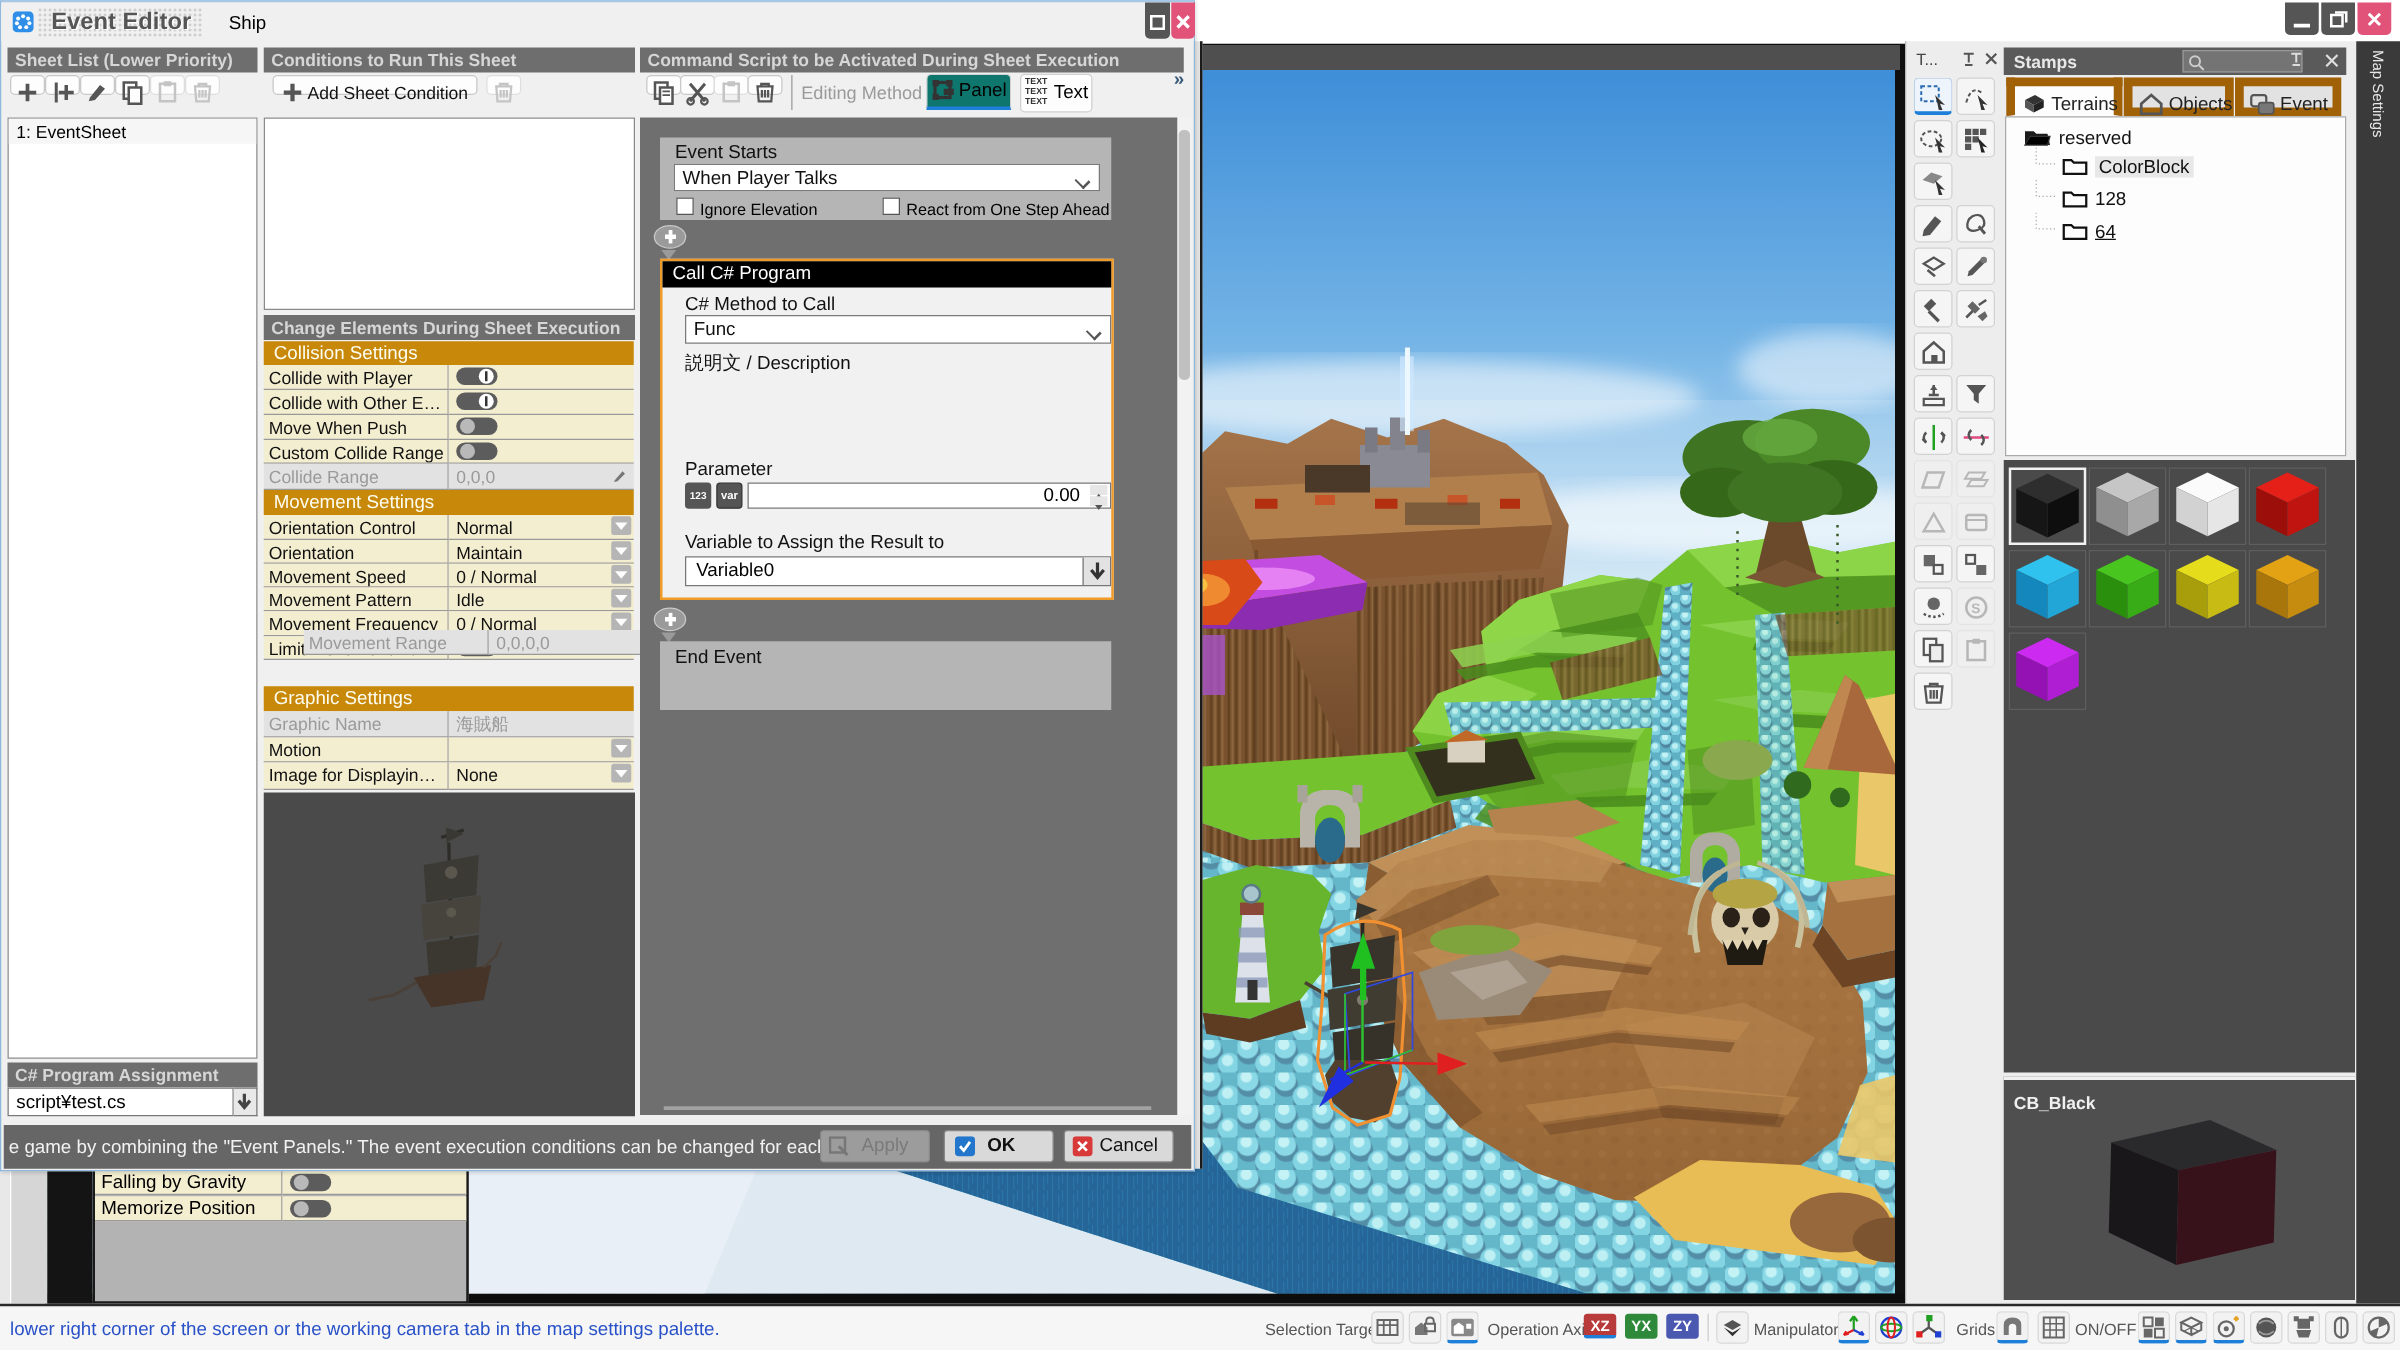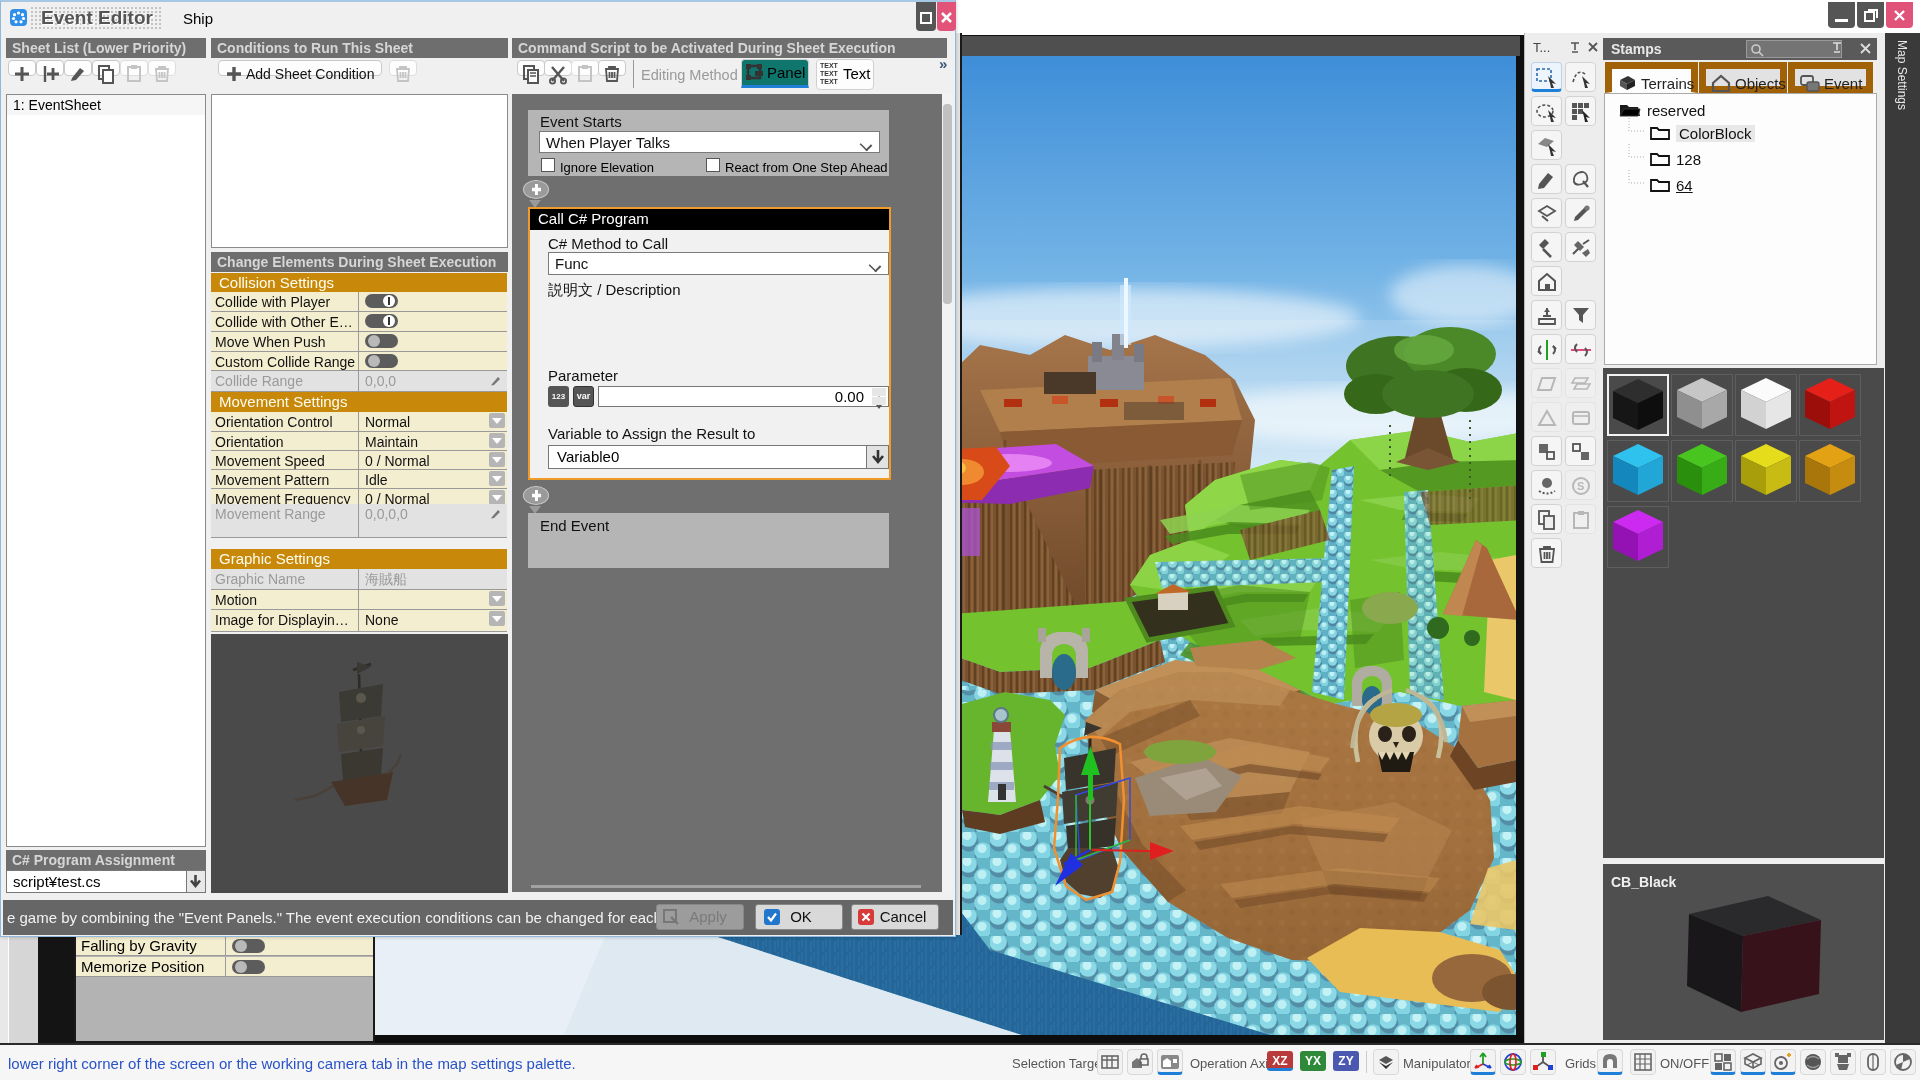--- a/index.html
+++ b/index.html
@@ -967,21 +967,21 @@
         <div class="val">0 / Normal<div class="ddarr"></div></div>
       </div>
     <div class="crow" style="top:507px;height:19px;">
         <div class="lab">Limit Movement Ra…</div>
         <div class="val">
           <div class="toggle off">
             <i></i>
           </div>
         </div>
       </div>
-    <div class="crow gray" style="top:502px;height:34px;">
+    <div class="crow gray" style="top:502px;height:20px;margin-left:32px;">
         <div class="lab">Movement Range</div>
         <div class="val">0,0,0,0<svg class="pencil" width="14" height="14">
             <path d="M3 11 L9 4 L11 6 L5 12 L2 12.5 Z" fill="#777"></path>
           </svg></div>
       </div>
     <div class="goldrow" style="top:547px;height:20px;">Graphic Settings</div>
     <div class="crow gray" style="top:567px;height:21px;">
         <div class="lab">Graphic Name</div>
         <div class="val">海賊船</div>
       </div>
@@ -1066,20 +1066,20 @@
 
     <div id="dlgbottom">
       <span class="abs" style="left:4px;top:9px;">e game by combining the "Event Panels."  The event execution conditions can be changed for each</span>
       <div class="dbtn" style="left:653px;background:#9c9c9c;color:#666;border-color:#888;"><svg width="17" height="17" style="position:absolute;left:6px;top:4px">
             <rect x="1" y="1" width="12" height="12" fill="none" stroke="#777" stroke-width="2"></rect>
             <path d="M8 8 L15 15" stroke="#777" stroke-width="2.4"></path>
           </svg><span style="margin-left:16px;color:#7a7a7a;">Apply</span></div>
       <div class="dbtn" style="left:752px;"><svg width="17" height="17" style="position:absolute;left:8px;top:4px">
             <rect x="0" y="0" width="16" height="16" rx="3" fill="#2277cc"></rect>
             <path d="M4 8 L7 11.5 L12 4.5" stroke="#fff" stroke-width="2.2" fill="none"></path>
-          </svg><span style="margin-left:4px;">OK</span></div>
+          </svg><span style="margin-left:4px;font-weight:bold;">OK</span></div>
       <div class="dbtn" style="left:848px;"><svg width="17" height="17" style="position:absolute;left:6px;top:4px">
             <rect x="0" y="0" width="16" height="16" rx="3" fill="#d83a3a"></rect>
             <path d="M4.5 4.5 L11.5 11.5 M11.5 4.5 L4.5 11.5" stroke="#fff" stroke-width="2.2"></path>
           </svg><span style="margin-left:16px;text-align:center;">Cancel</span></div>
     </div>
   </div>
 </div>
 
 </body></html>

